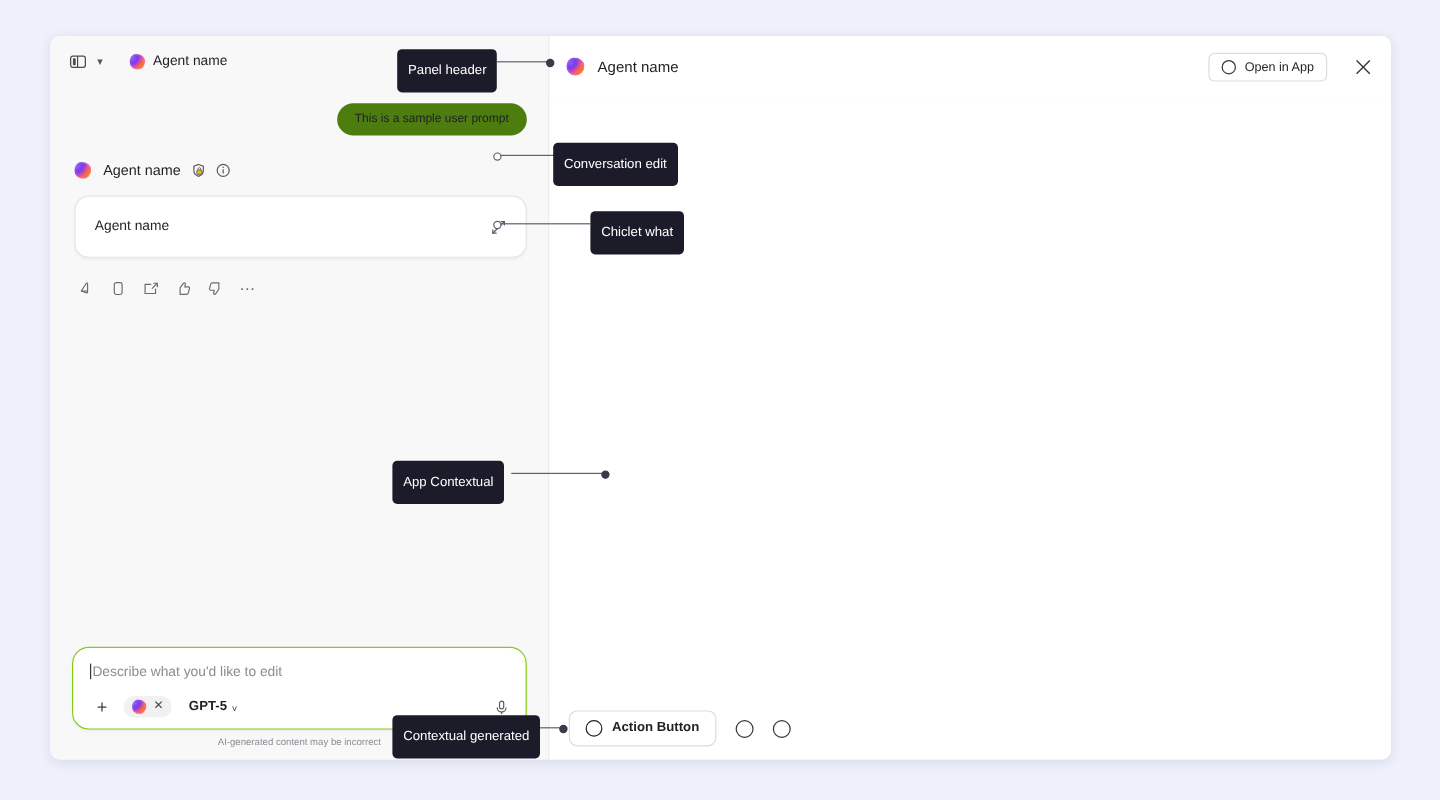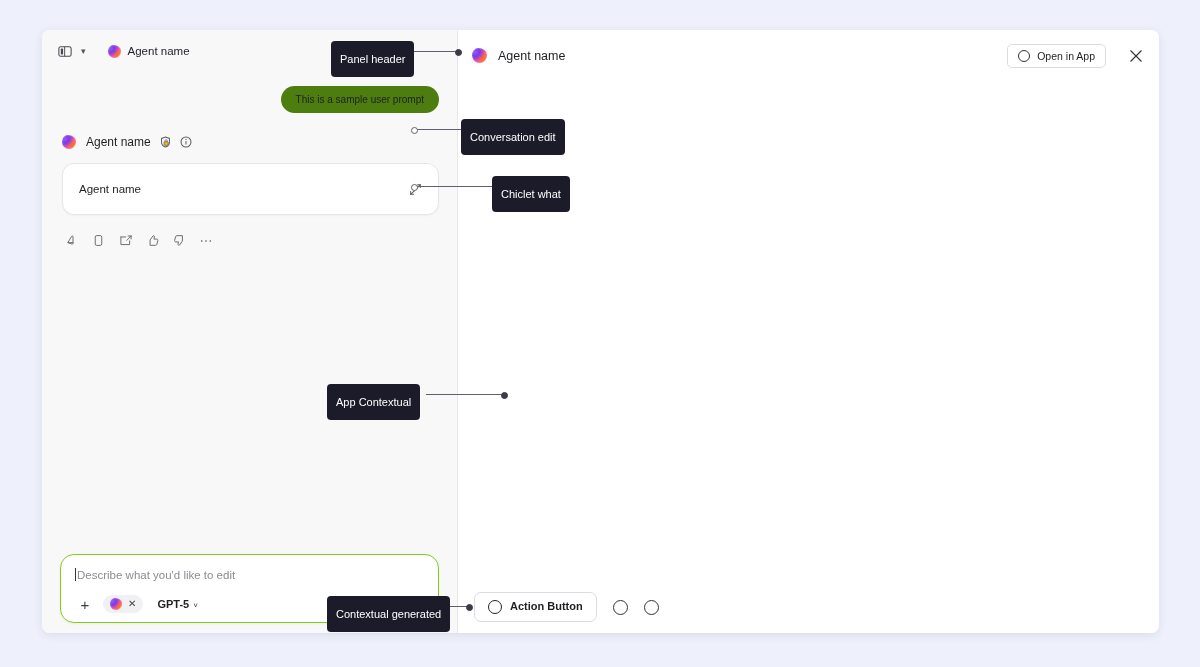--- a/index.html
+++ b/index.html
@@ -486,20 +486,21 @@
             </span>
             <span class="mic">
               <svg width="12" height="13" viewBox="0 0 13 14" fill="none">
                 <rect x="4.6" y="1.4" width="3.8" height="7" rx="1.9" stroke="#5a5a62" stroke-width="1.05"></rect>
                 <path d="M2.5 7.2a4 4 0 0 0 8 0" stroke="#5a5a62" stroke-width="1.05" fill="none"></path>
                 <line x1="6.5" y1="11.2" x2="6.5" y2="13" stroke="#5a5a62" stroke-width="1.05"></line>
               </svg>
             </span>
           </div>
         </div>
+        <div class="disclaimer">AI-generated content may be incorrect</div>
       </div>
     </div>
 
     <div class="right-pane">
       <div class="right-header">
         <span class="avatar s15"></span>
         <span class="title">Agent name</span>
         <span class="spacer"></span>
         <span class="open-in-app">
           <span class="circle-ic"></span>

